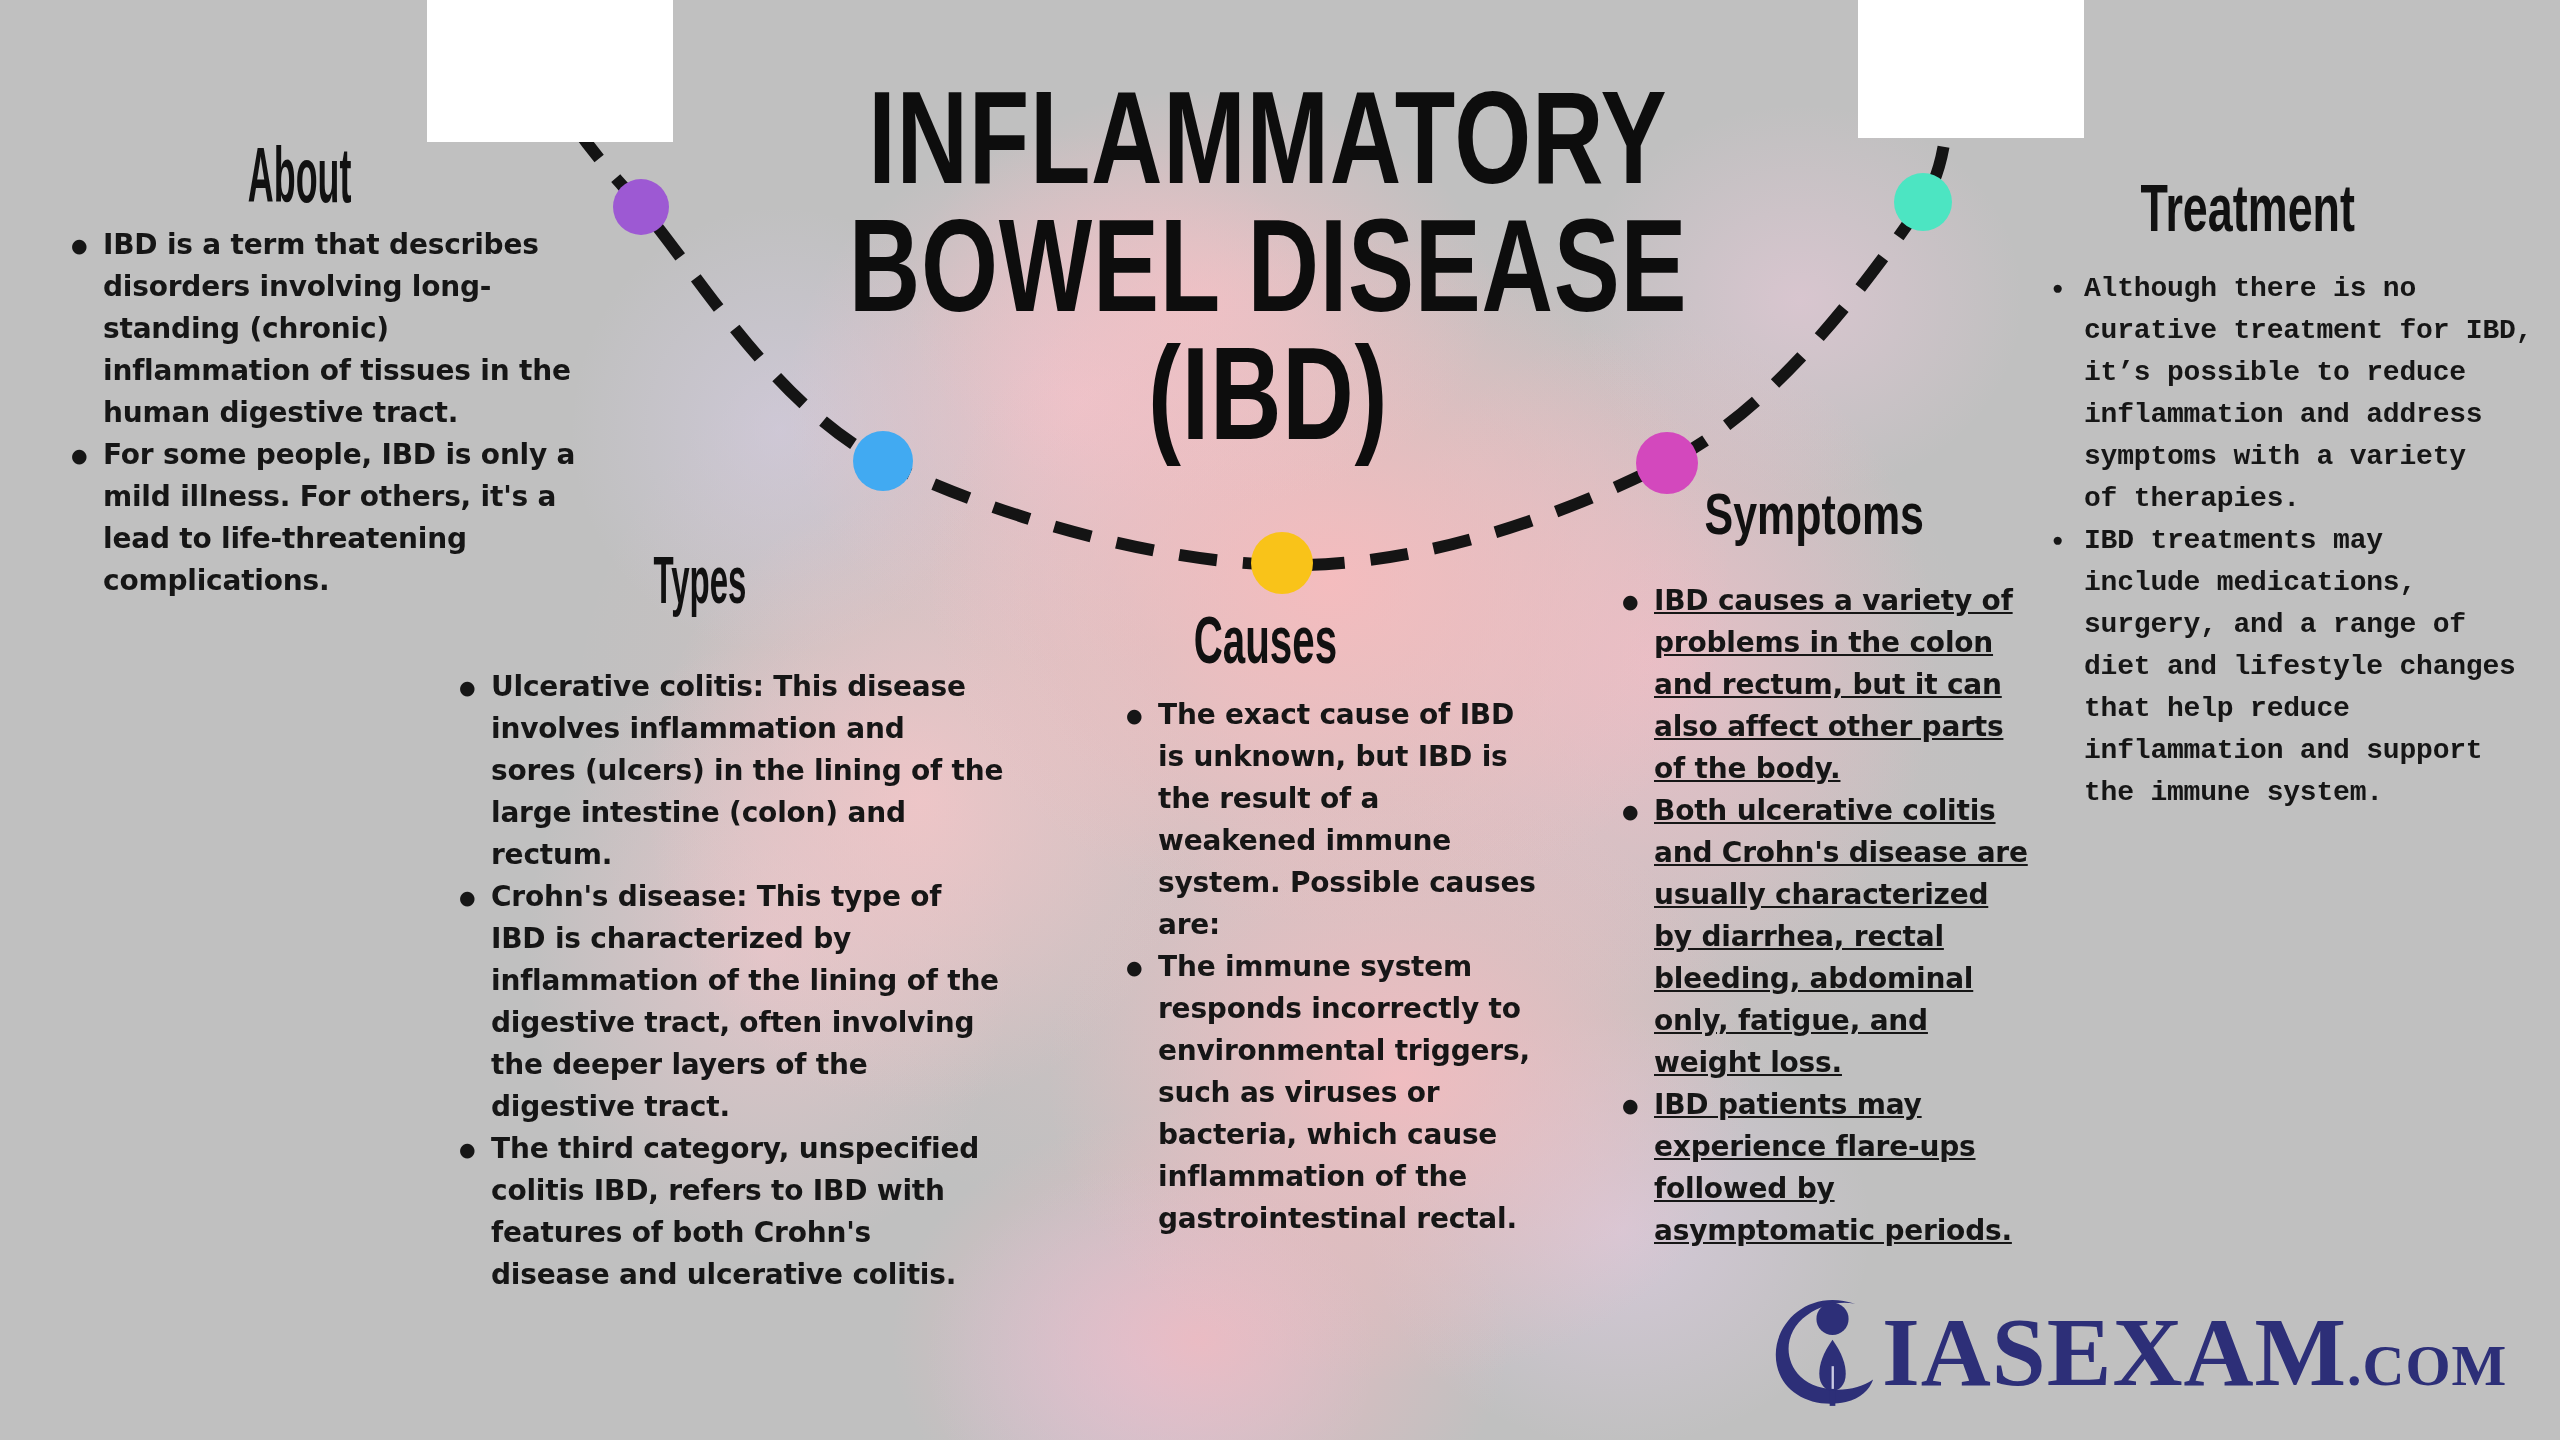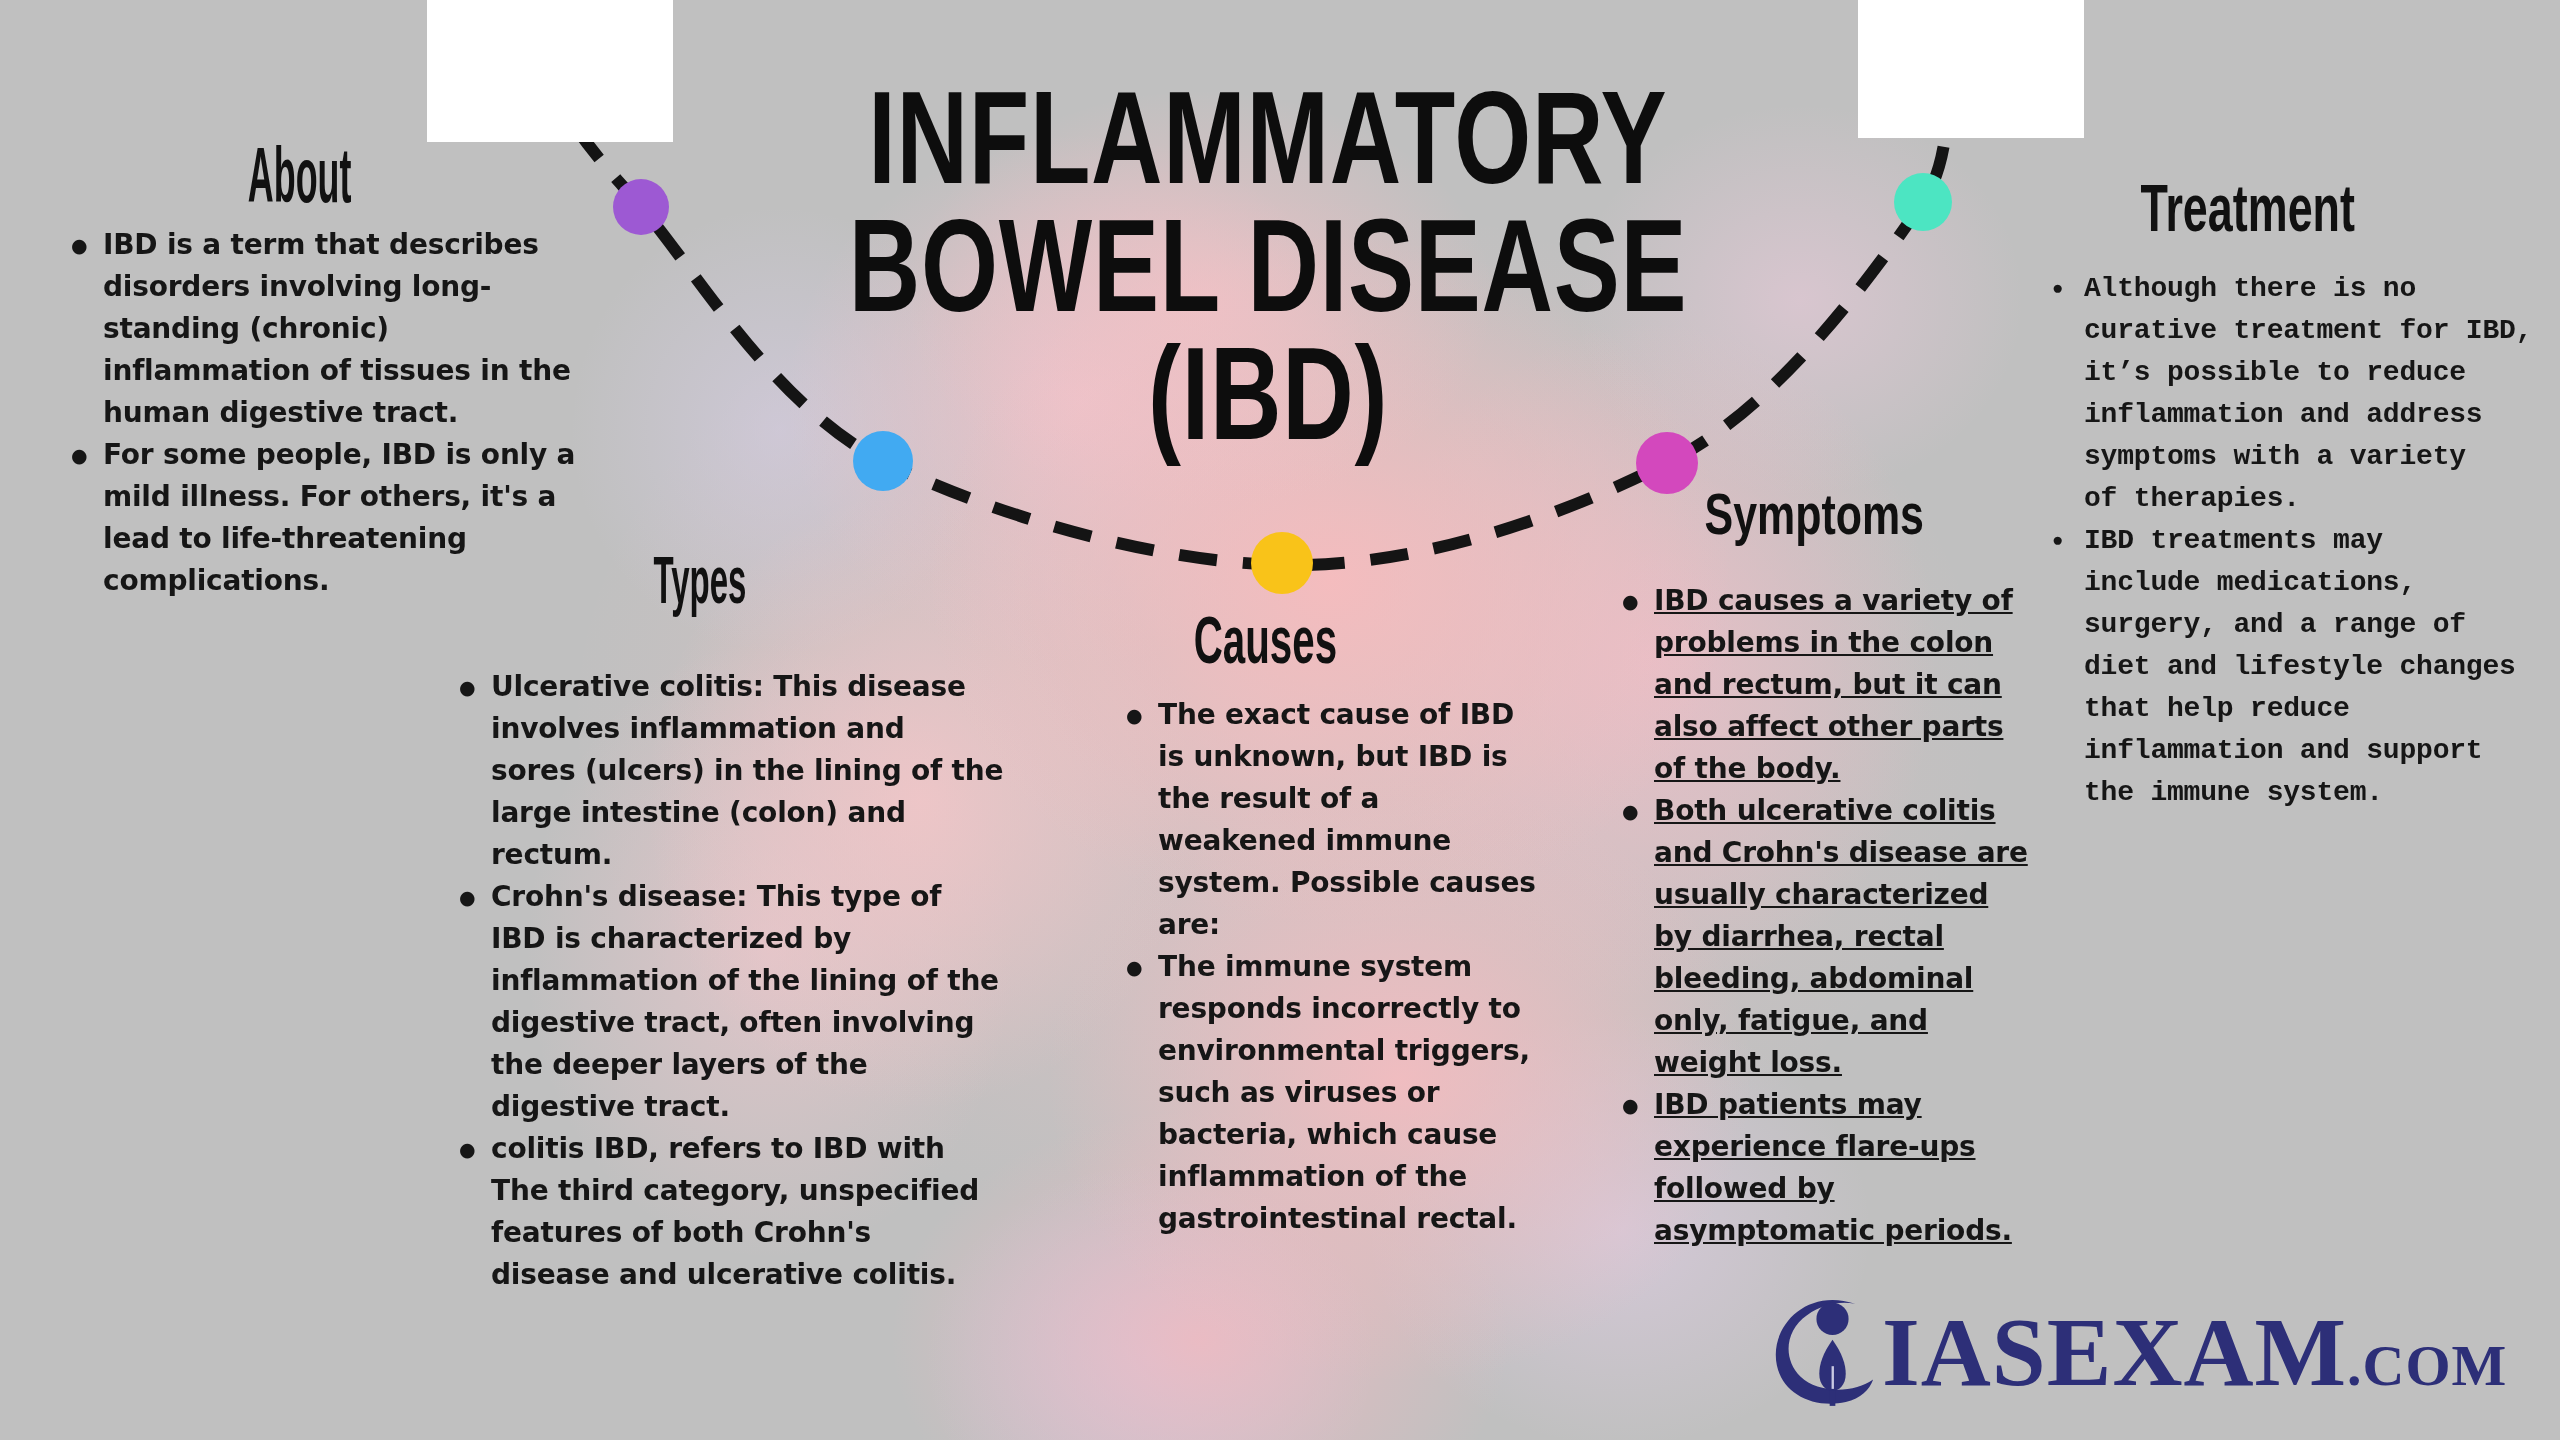--- a/index.html
+++ b/index.html
@@ -123,22 +123,22 @@
     </li>
     <li>
       <div class="ln">Crohn's disease: This type of</div>
       <div class="ln">IBD is characterized by</div>
       <div class="ln">inflammation of the lining of the</div>
       <div class="ln">digestive tract, often involving</div>
       <div class="ln">the deeper layers of the</div>
       <div class="ln">digestive tract.</div>
     </li>
     <li>
+      <div class="ln">The third category, unspecified</div>
       <div class="ln">colitis IBD, refers to IBD with</div>
-      <div class="ln">The third category, unspecified</div>
       <div class="ln">features of both Crohn's</div>
       <div class="ln">disease and ulcerative colitis.</div>
     </li>
   </ul>
 
 <div class="sec-heading h-causes">
   <span>Causes</span>
 </div>
 <ul class="blist l-causes">
     <li>

